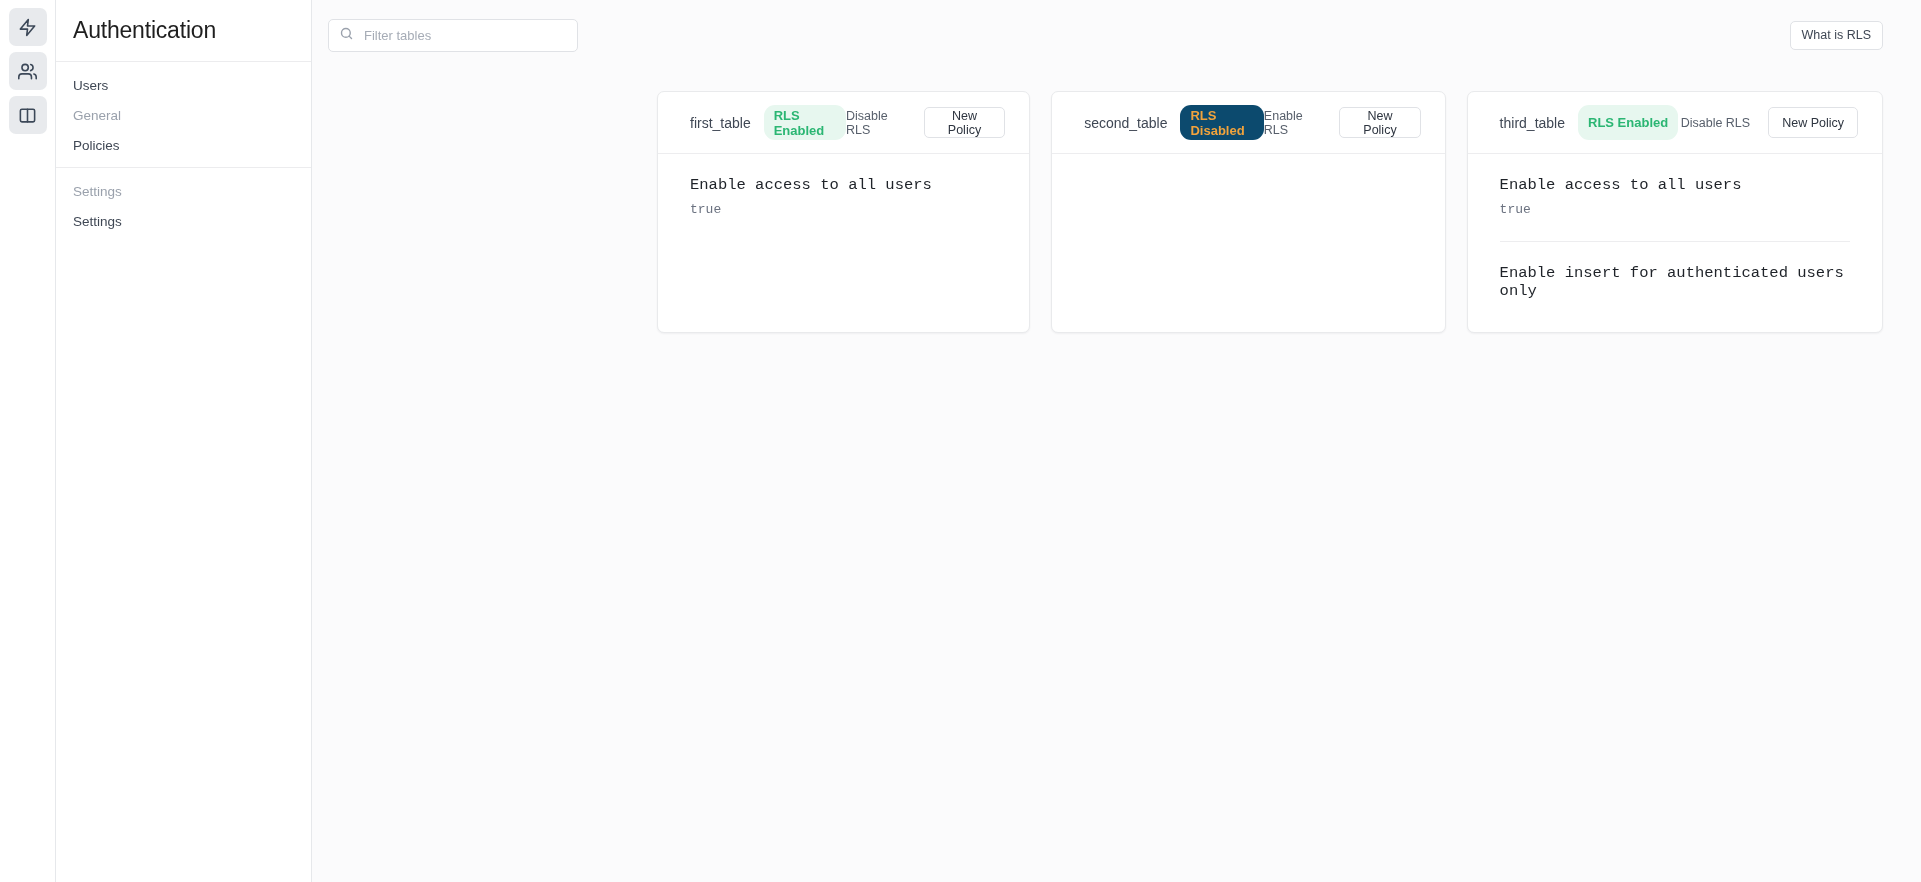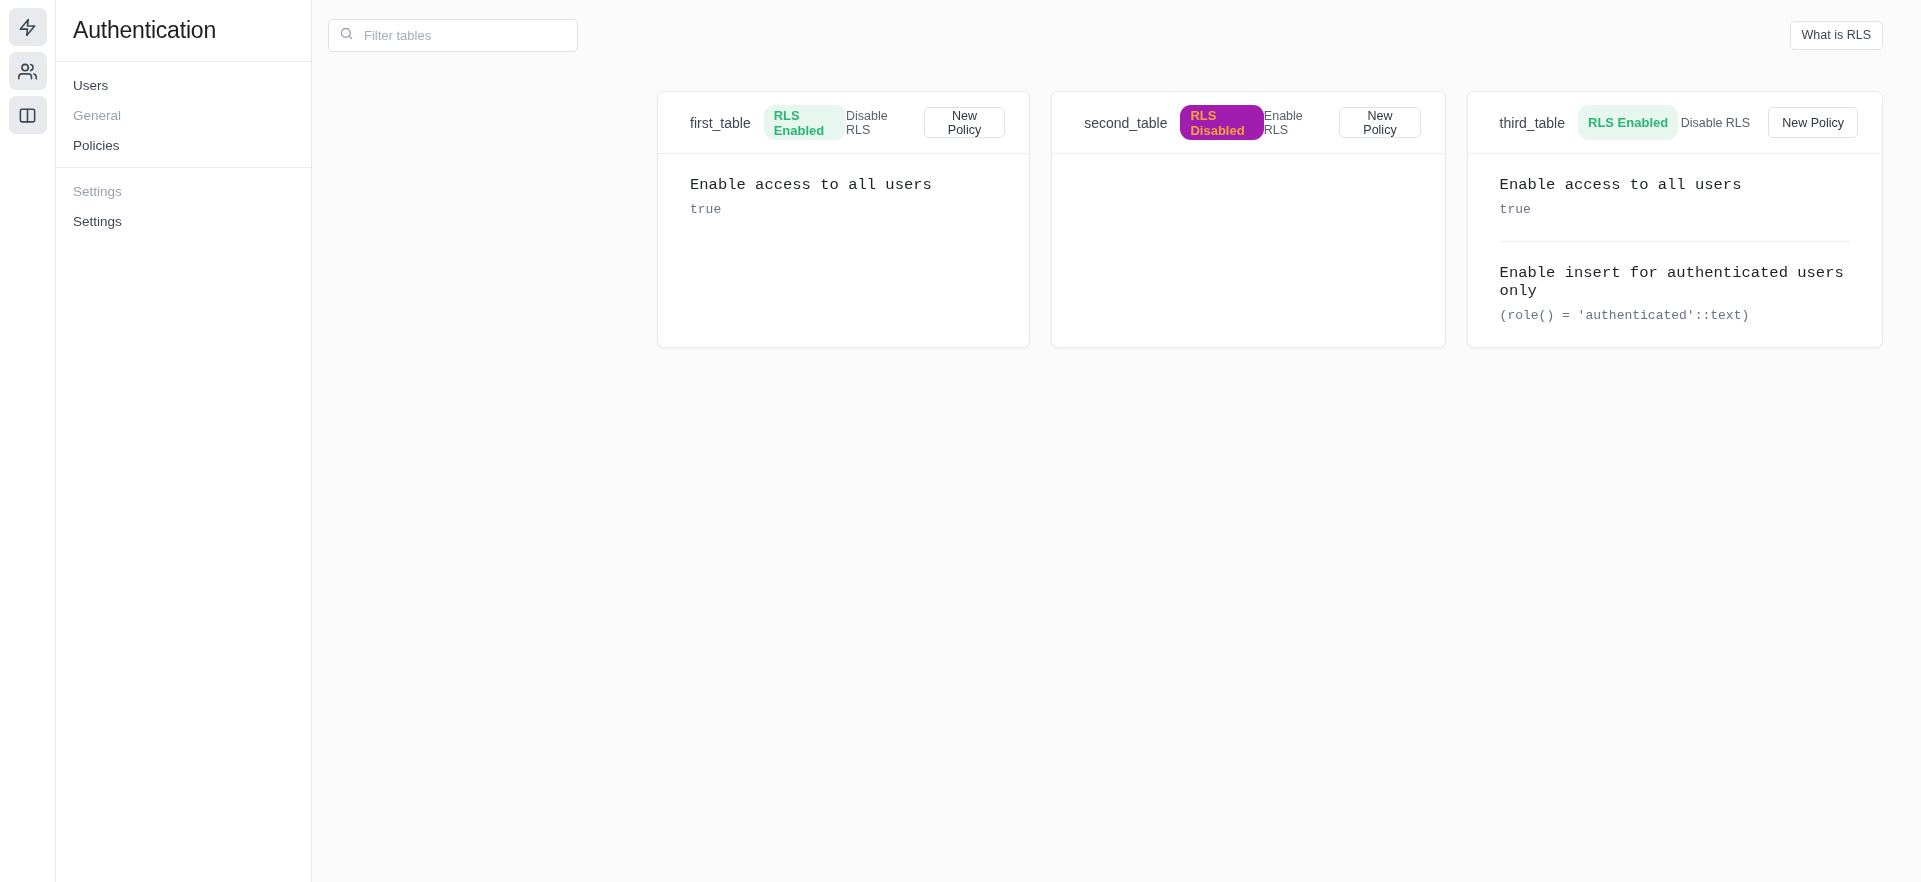--- a/index.html
+++ b/index.html
@@ -106,21 +106,21 @@
     padding: 0 24px 0 32px;
     border-bottom: 1px solid #ededef;
   }
   .card-header-left { display: flex; align-items: center; gap: 13px; }
   .table-name { font-size: 14px; color: #3f4754; }
   .badge {
     height: 35px; padding: 8px 10px; border-radius: 11px;
     font-size: 13px; font-weight: 700; display: flex; align-items: center;
   }
   .badge.enabled  { background: #e7f7ef; color: #2bb673; }
-  .badge.disabled { background: #a21caf; color: #f2a33c; }
+  .badge.disabled { background: #0c4a6e; color: #f2a33c; }
   .card-header-right { display: flex; align-items: center; gap: 18px; }
   .rls-toggle { font-size: 12.5px; color: #575f6b; cursor: pointer; }
   .new-policy {
     height: 31px; padding: 0 13px;
     background: #ffffff; border: 1px solid #e0e2e6; border-radius: 5px;
     font-size: 12.5px; color: #2e3540; cursor: pointer;
     display: flex; align-items: center;
     font-family: "Liberation Sans", sans-serif;
   }
   .card-body { padding: 0 32px; font-family: Liberation Mono, monospace; }
@@ -248,21 +248,20 @@
                 <button class="new-policy">New Policy</button>
               </div>
             </div>
             <div class="card-body">
               <div class="policy-row">
                 <div class="policy-name">Enable access to all users</div>
                 <div class="policy-def">true</div>
               </div>
               <div class="policy-row">
                 <div class="policy-name">Enable insert for authenticated users only</div>
-                <div class="policy-def">(role() = 'authenticated'::text)</div>
               </div>
             </div>
           </div>
         </div>
     </div>
 
   </div>
 </div>
 
 </body></html>

